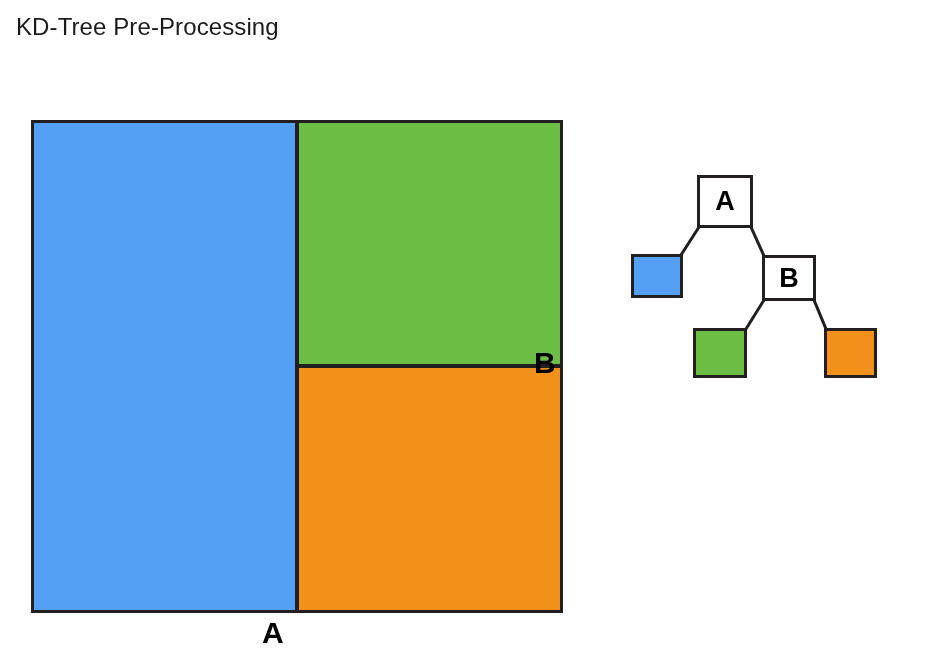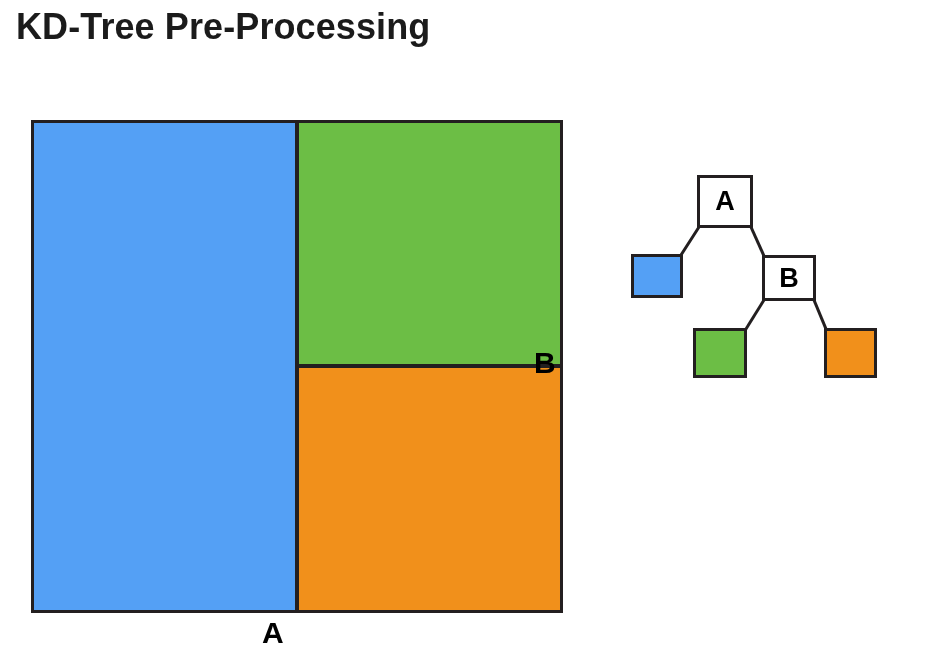--- a/index.html
+++ b/index.html
@@ -18,23 +18,23 @@
     height: 653px;
     background: #ffffff;
     overflow: hidden;
   }
 
   
   #slide-title {
     position: absolute;
     left: 16px;
     top: 4px;
-    font-size: 36px;
+    font-size: 24px;
     line-height: 46px;
-    font-weight: 700;
+    font-weight: 400;
     color: #1b1b1b;
     letter-spacing: 0.1px;
     white-space: nowrap;
   }
 
   
   #partition-diagram {
     position: absolute;
     left: 31px;
     top: 120px;

